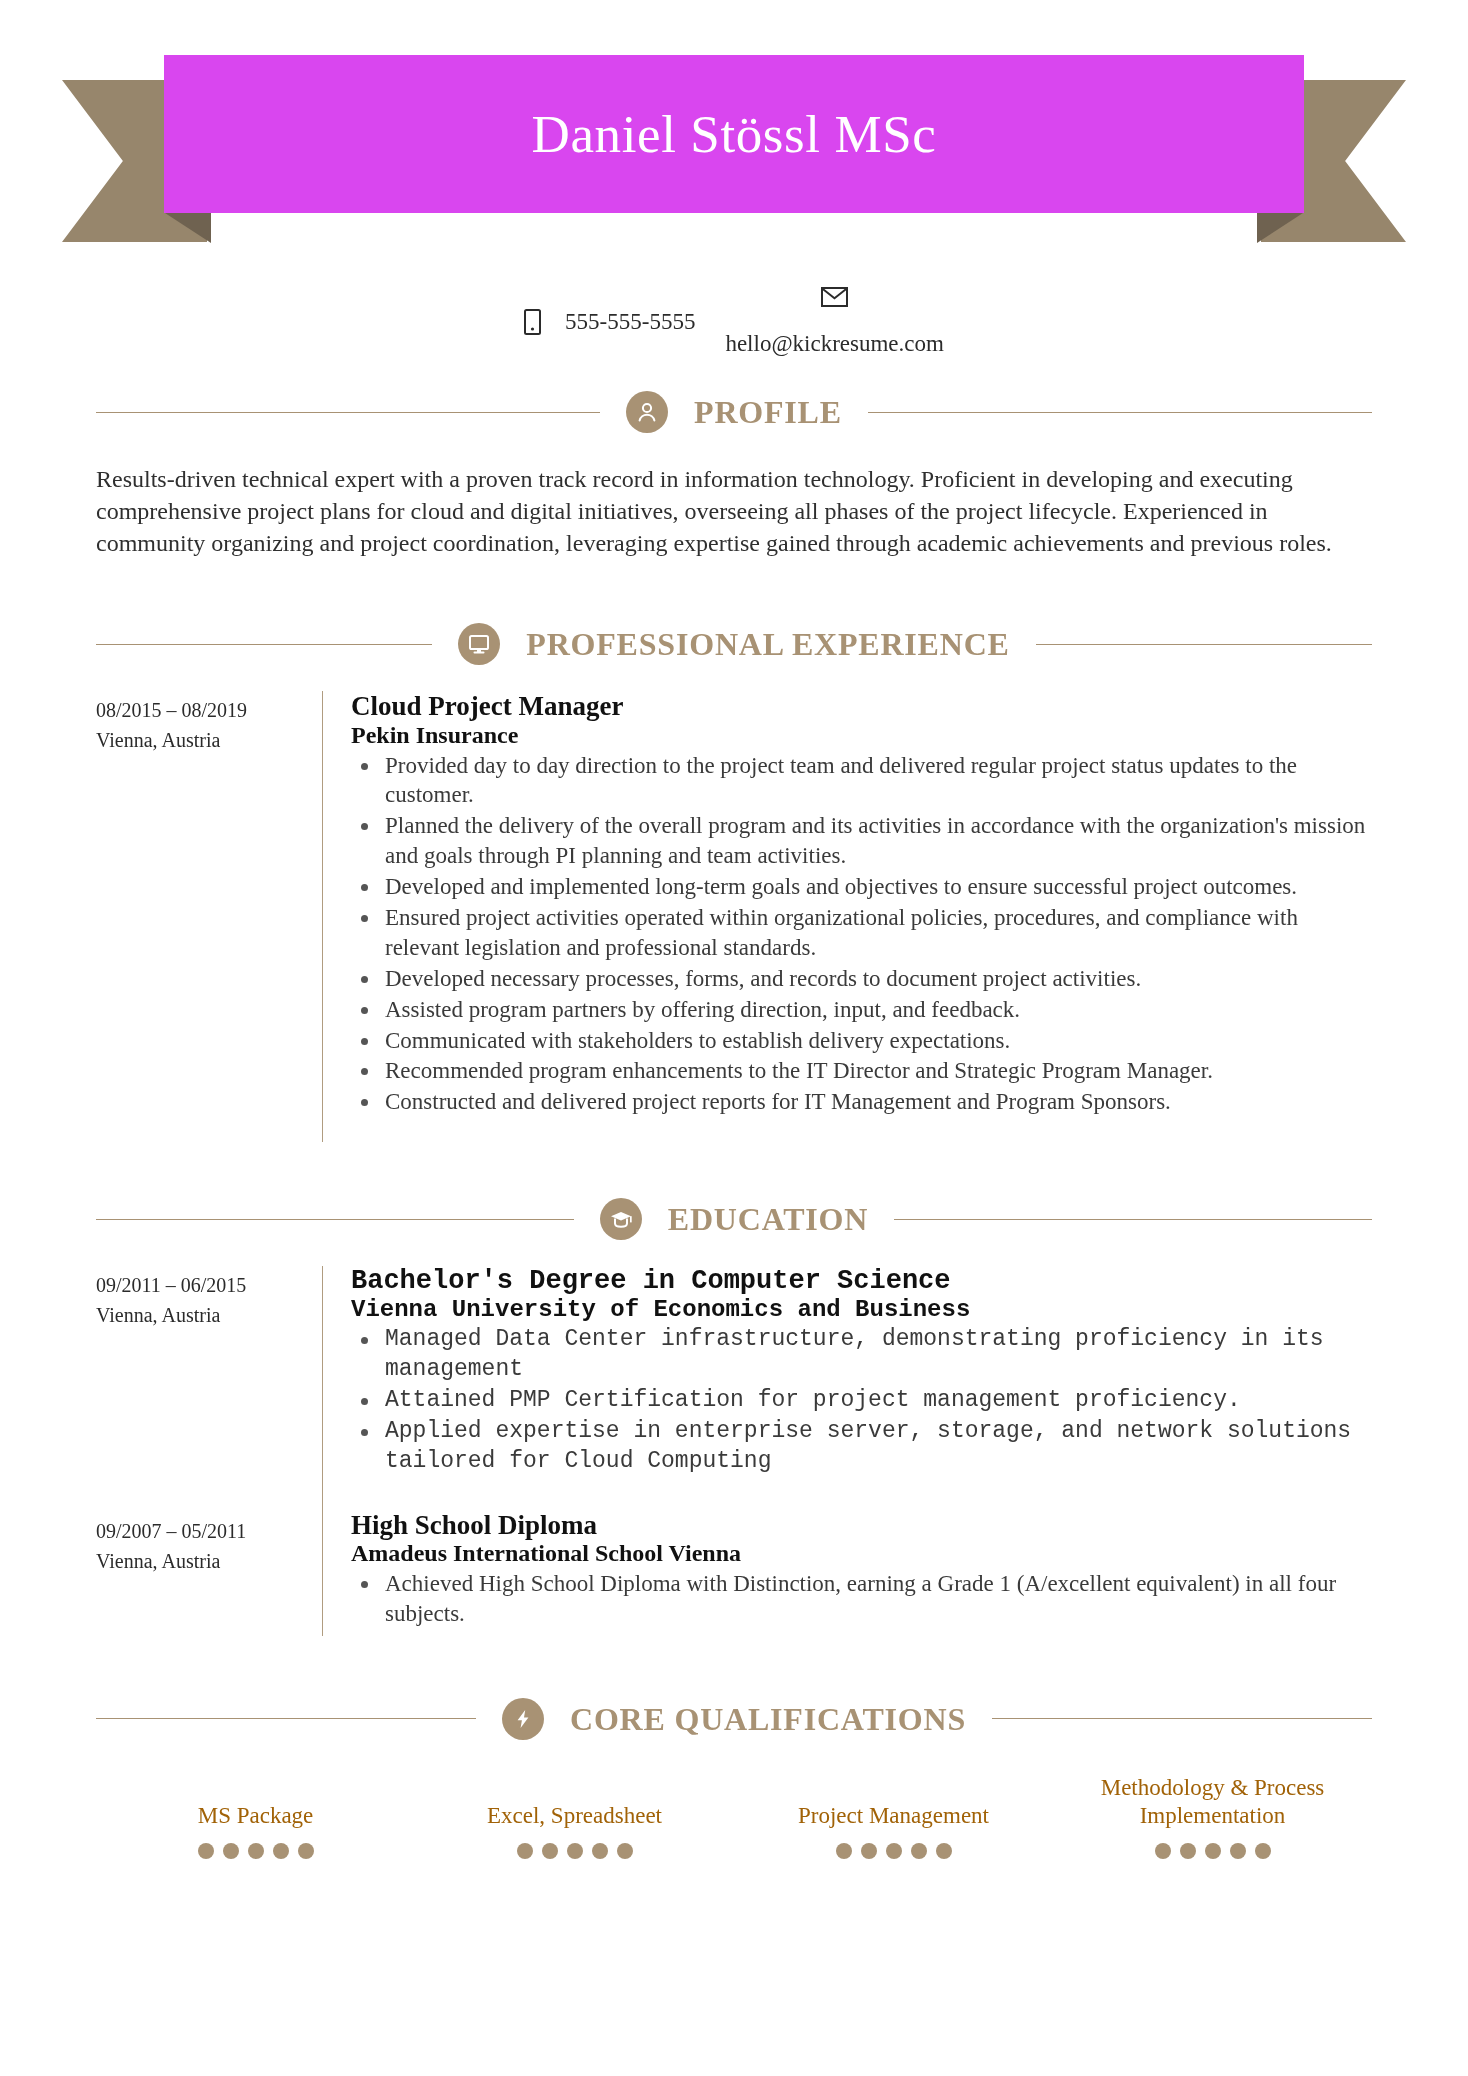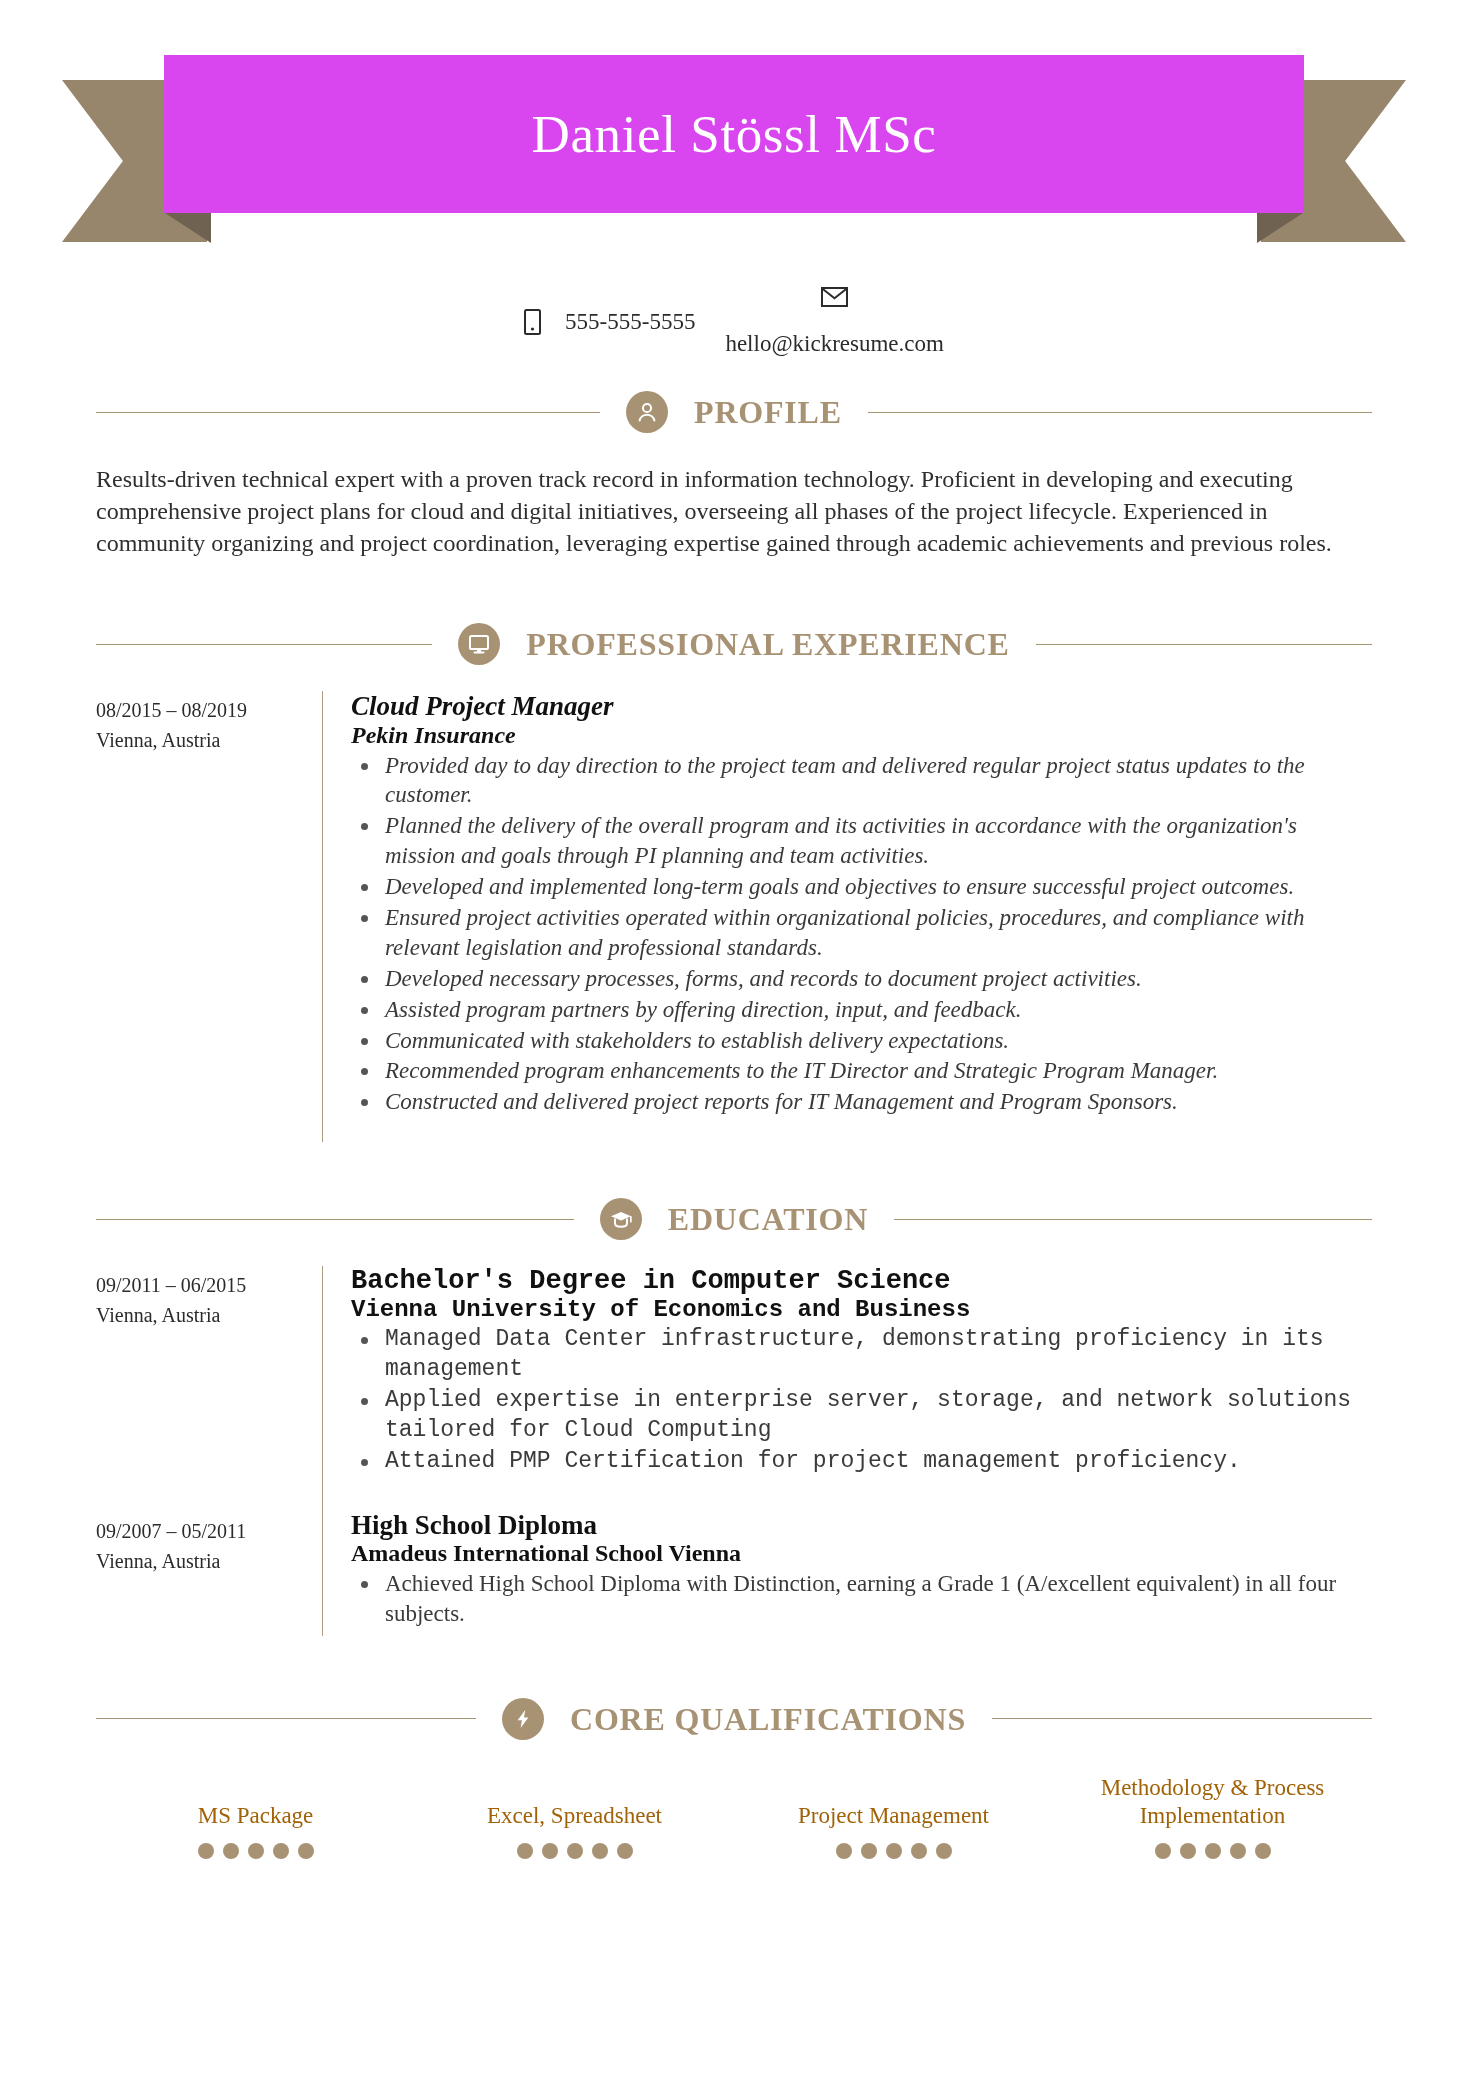--- a/index.html
+++ b/index.html
@@ -195,21 +195,21 @@
     content: "";
     position: absolute;
     left: 10px;
     top: 12px;
     width: 7px;
     height: 7px;
     border-radius: 50%;
     background: #555555;
   }
 
-  .entry.experience .body { padding-bottom: 24px; font-style: italic; }
+  .entry.experience .body { padding-bottom: 24px; }
   .entry.edu-1 .body { padding-bottom: 32px; font-family: Liberation Mono, monospace; }
   .entry.edu-2 .meta { padding-top: 6px; }
 
   
   .gap-exp { height: 64px; }
   .gap-edu { height: 56px; }
   .gap-core { height: 62px; }
 
   
   .skills {
@@ -354,22 +354,22 @@
       <div class="meta">
         <div class="date">09/2011 – 06/2015</div>
         <div class="loc">Vienna, Austria</div>
       </div>
       <div class="divider"></div>
       <div class="body">
         <div class="role">Bachelor's Degree in Computer Science</div>
         <div class="org">Vienna University of Economics and Business</div>
         <ul class="bullets">
           <li>Managed Data Center infrastructure, demonstrating proficiency in its management</li>
+          <li>Attained PMP Certification for project management proficiency.</li>
           <li>Applied expertise in enterprise server, storage, and network solutions tailored for Cloud Computing</li>
-          <li>Attained PMP Certification for project management proficiency.</li>
         </ul>
       </div>
     </div>
 
     <div class="entry edu-2">
       <div class="meta">
         <div class="date">09/2007 – 05/2011</div>
         <div class="loc">Vienna, Austria</div>
       </div>
       <div class="divider"></div>

